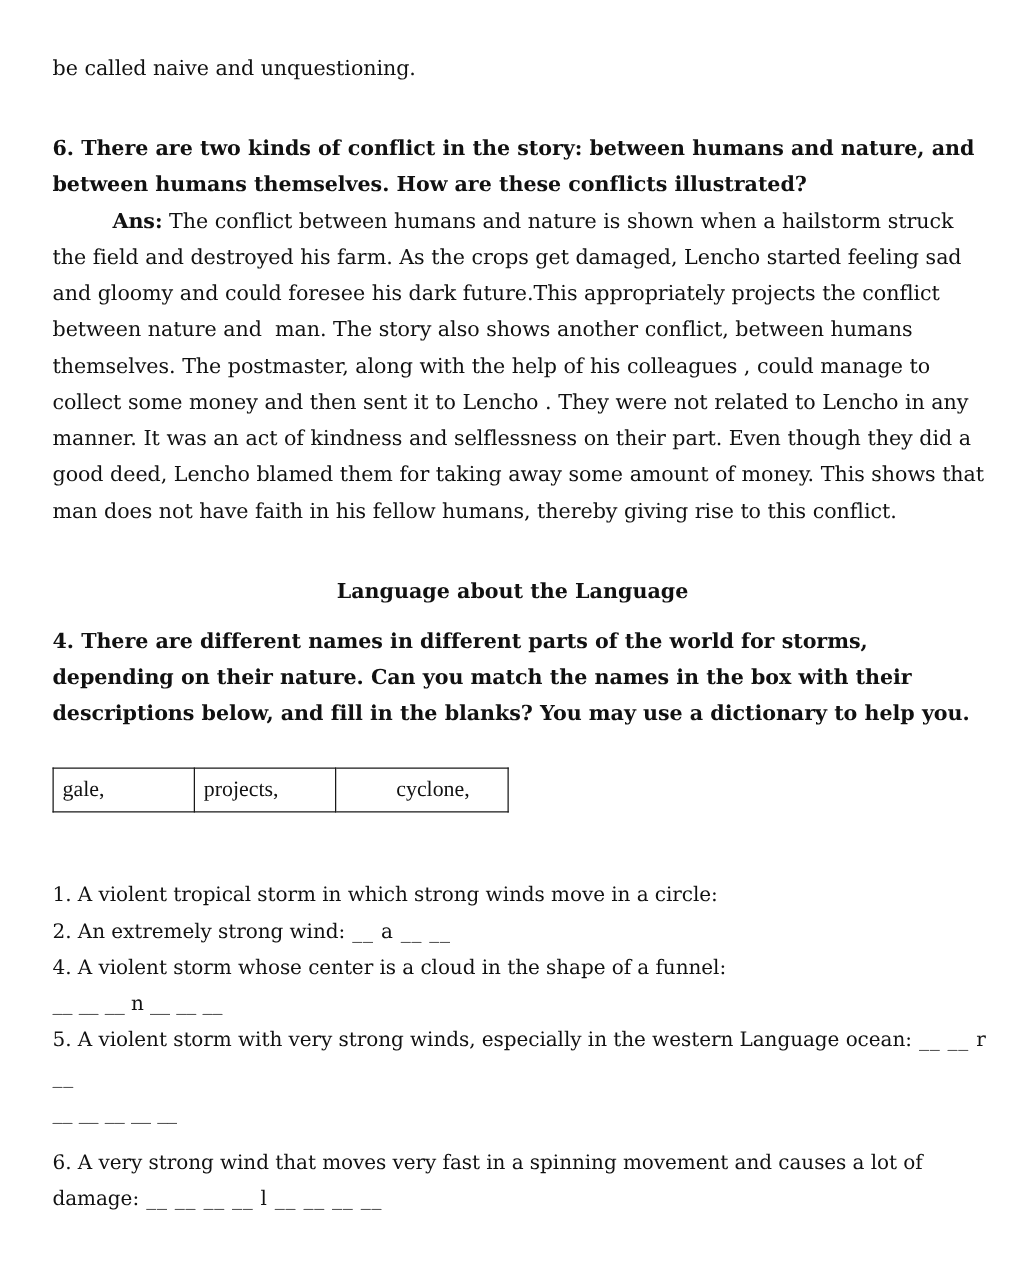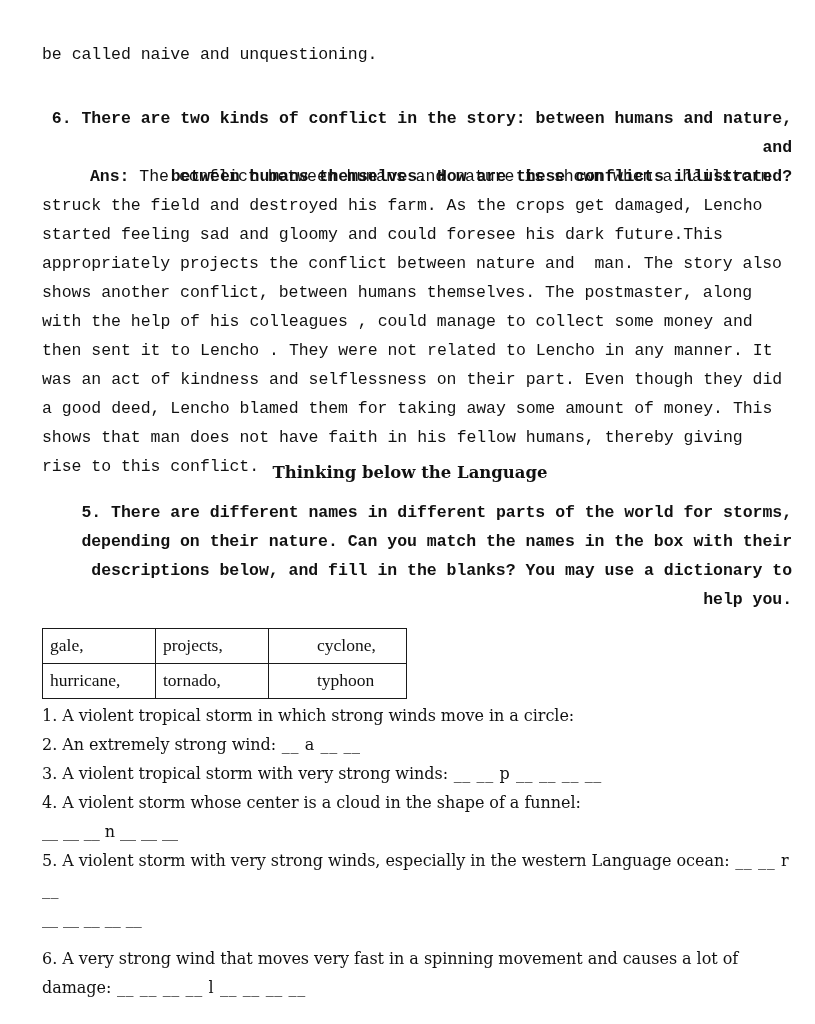--- a/index.html
+++ b/index.html
@@ -35,26 +35,24 @@
 
   
   .para {
     font-size: 16.5px;
     line-height: 29px;
     letter-spacing: -0.05px;
     text-align: left;
     margin: 0;
     white-space: pre-wrap;
     word-spacing: 0.1px;
-    font-family: Liberation Mono, monospace;
   }
 
   .para.bold {
     font-weight: 700;
-    text-align: right;
   }
 
   .lead-in {
     font-weight: 700;
     margin-left: 48px;
   }
 
   .center-head {
     text-align: center;
     font-weight: 700;
@@ -63,21 +61,21 @@
     width: 736px;
     margin: 0;
   }
 
   
   .blk-continuation { position: absolute; top: 40px; }
   .blk-q6          { position: absolute; top: 104px; }
   .blk-ans         { position: absolute; top: 162px; }
   .blk-thinking    { position: absolute; top: 458px; }
   .blk-q1          { position: absolute; top: 498px; }
-  .blk-wordbox     { position: absolute; top: 628px; left: 0; }
+  .blk-wordbox     { position: absolute; top: 614px; left: 0; }
   .blk-items       { position: absolute; top: 701px; }
 
   
   table.wordbox {
     border-collapse: collapse;
     border-spacing: 0;
     table-layout: fixed;
     font-family: "Liberation Serif", "DejaVu Serif", serif;
     font-size: 17.5px;
     background: #ffffff;
@@ -117,48 +115,42 @@
 
     <p class="para blk-continuation">be called naive and unquestioning.</p>
 
     <div class="blk-q6">
       <p class="para bold">6. There are two kinds of conflict in the story: between humans and nature, and</p>
       <p class="para bold">between humans themselves. How are these conflicts illustrated?</p>
     </div>
 
     <p class="para blk-ans"><span class="lead-in">Ans:</span><span> The conflict between humans and nature is shown when a hailstorm struck the field and destroyed his farm. As the crops get damaged, Lencho started feeling sad and gloomy and could foresee his dark future.This appropriately projects the conflict between nature and  man. The story also shows another conflict, between humans themselves. The postmaster, along with the help of his colleagues , could manage to collect some money and then sent it to Lencho . They were not related to Lencho in any manner. It was an act of kindness and selflessness on their part. Even though they did a good deed, Lencho blamed them for taking away some amount of money. This shows that man does not have faith in his fellow humans, thereby giving rise to this conflict.</span></p>
 
-    <p class="center-head blk-thinking">Thinking below the Language</p>
+    <p class="center-head blk-thinking">Language about the Language</p>
 
-    <p class="para bold blk-q1">5. There are different names in different parts of the world for storms, depending on their nature. Can you match the names in the box with their descriptions below, and fill in the blanks? You may use a dictionary to help you.</p>
+    <p class="para bold blk-q1">4. There are different names in different parts of the world for storms, depending on their nature. Can you match the names in the box with their descriptions below, and fill in the blanks? You may use a dictionary to help you.</p>
 
     <div class="blk-wordbox">
       <table class="wordbox">
         <tbody>
           <tr>
             <td class="c0">gale,</td>
             <td class="c1">projects,</td>
             <td class="c2">cyclone,</td>
-          </tr>
-          <tr>
-            <td class="c0">hurricane,</td>
-            <td class="c1">tornado,</td>
-            <td class="c2">typhoon</td>
           </tr>
         </tbody>
       </table>
     </div>
 
     <div class="blk-items">
 
       <p class="item"><span>1.</span><span> A violent tropical storm in which strong winds move in a circle:</span><span class="blanks"></span></p>
 
       <p class="item"><span>2.</span><span> An extremely strong wind:</span><span class="blanks"> __ a __ __</span></p>
 
-      <p class="item"><span>3.</span><span> A violent tropical storm with very strong winds:</span><span class="blanks"> __ __ p __ __ __ __</span></p>
 
       <p class="item"><span>4.</span><span> A violent storm whose center is a cloud in the shape of a funnel:</span><span class="blanks"></span></p>
       <p class="item blanks">__ __ __ n __ __ __</p>
 
       <p class="item"><span>5.</span><span> A violent storm with very strong winds, especially in the western Language ocean:</span><span class="blanks"> __ __ r __</span></p>
       <p class="item blanks">__ __ __ __ __</p>
 
       <div class="spacer-6"></div>
 
       <p class="item"><span>6.</span><span> A very strong wind that moves very fast in a spinning movement and causes a lot of damage:</span><span class="blanks"> __ __ __ __ l __ __ __ __</span></p>

